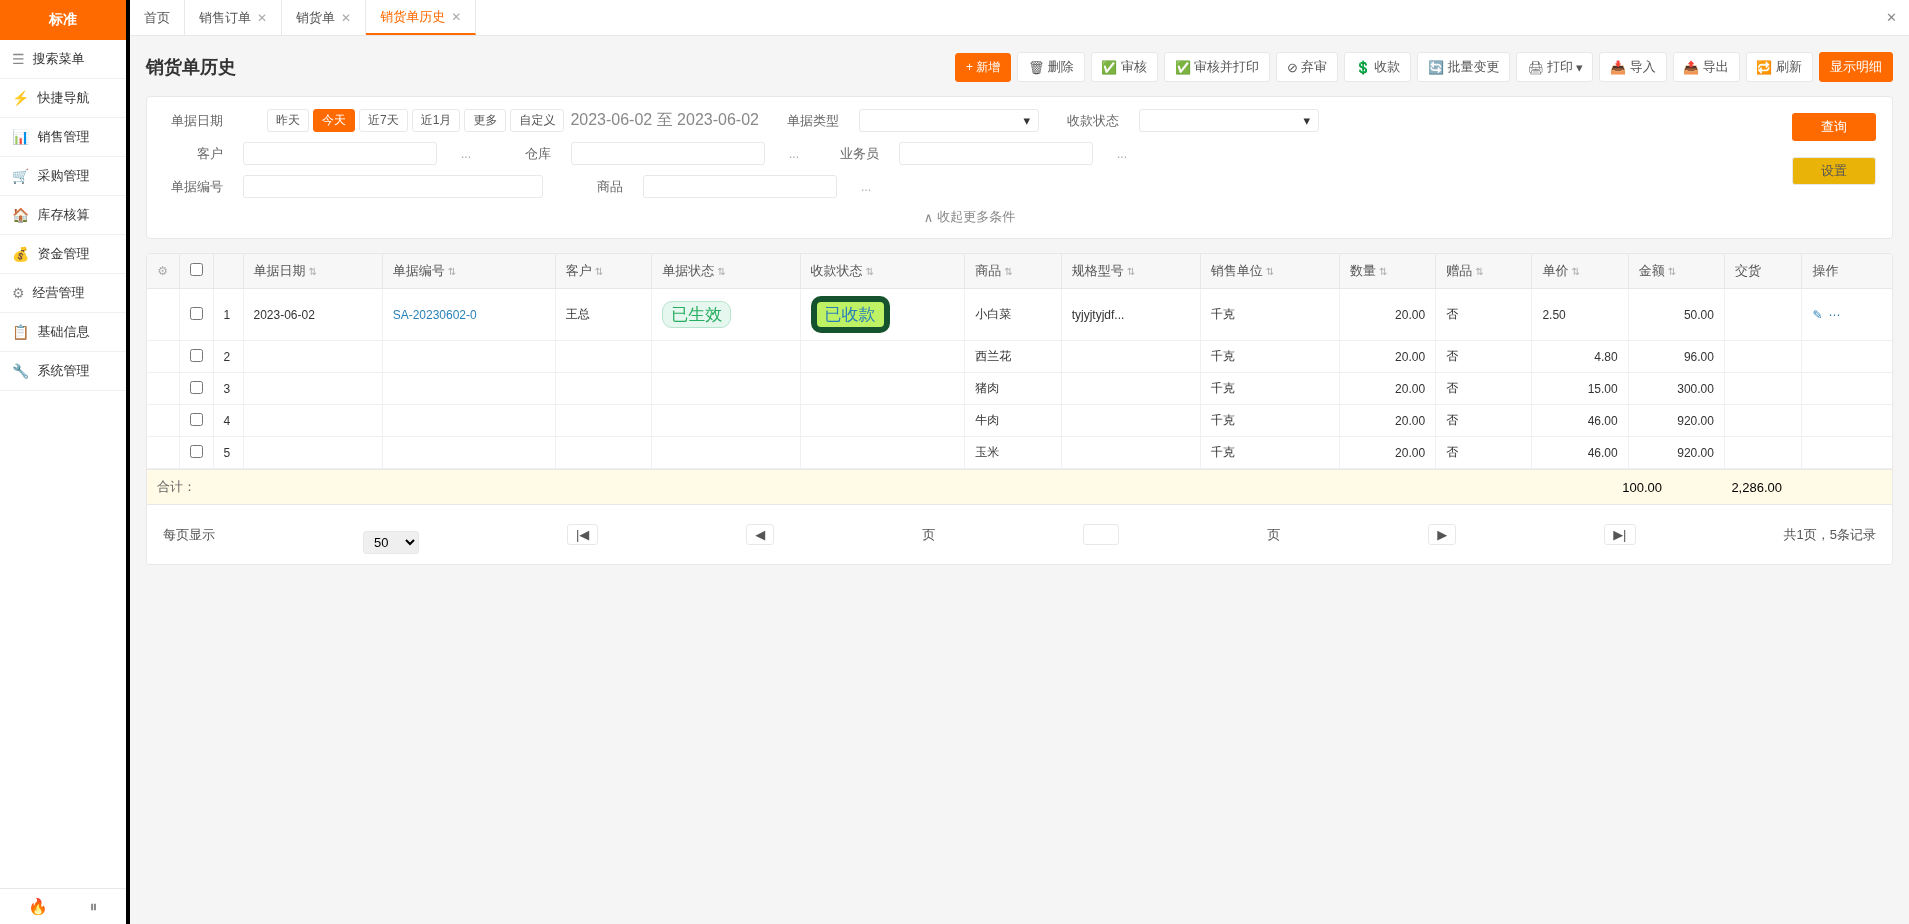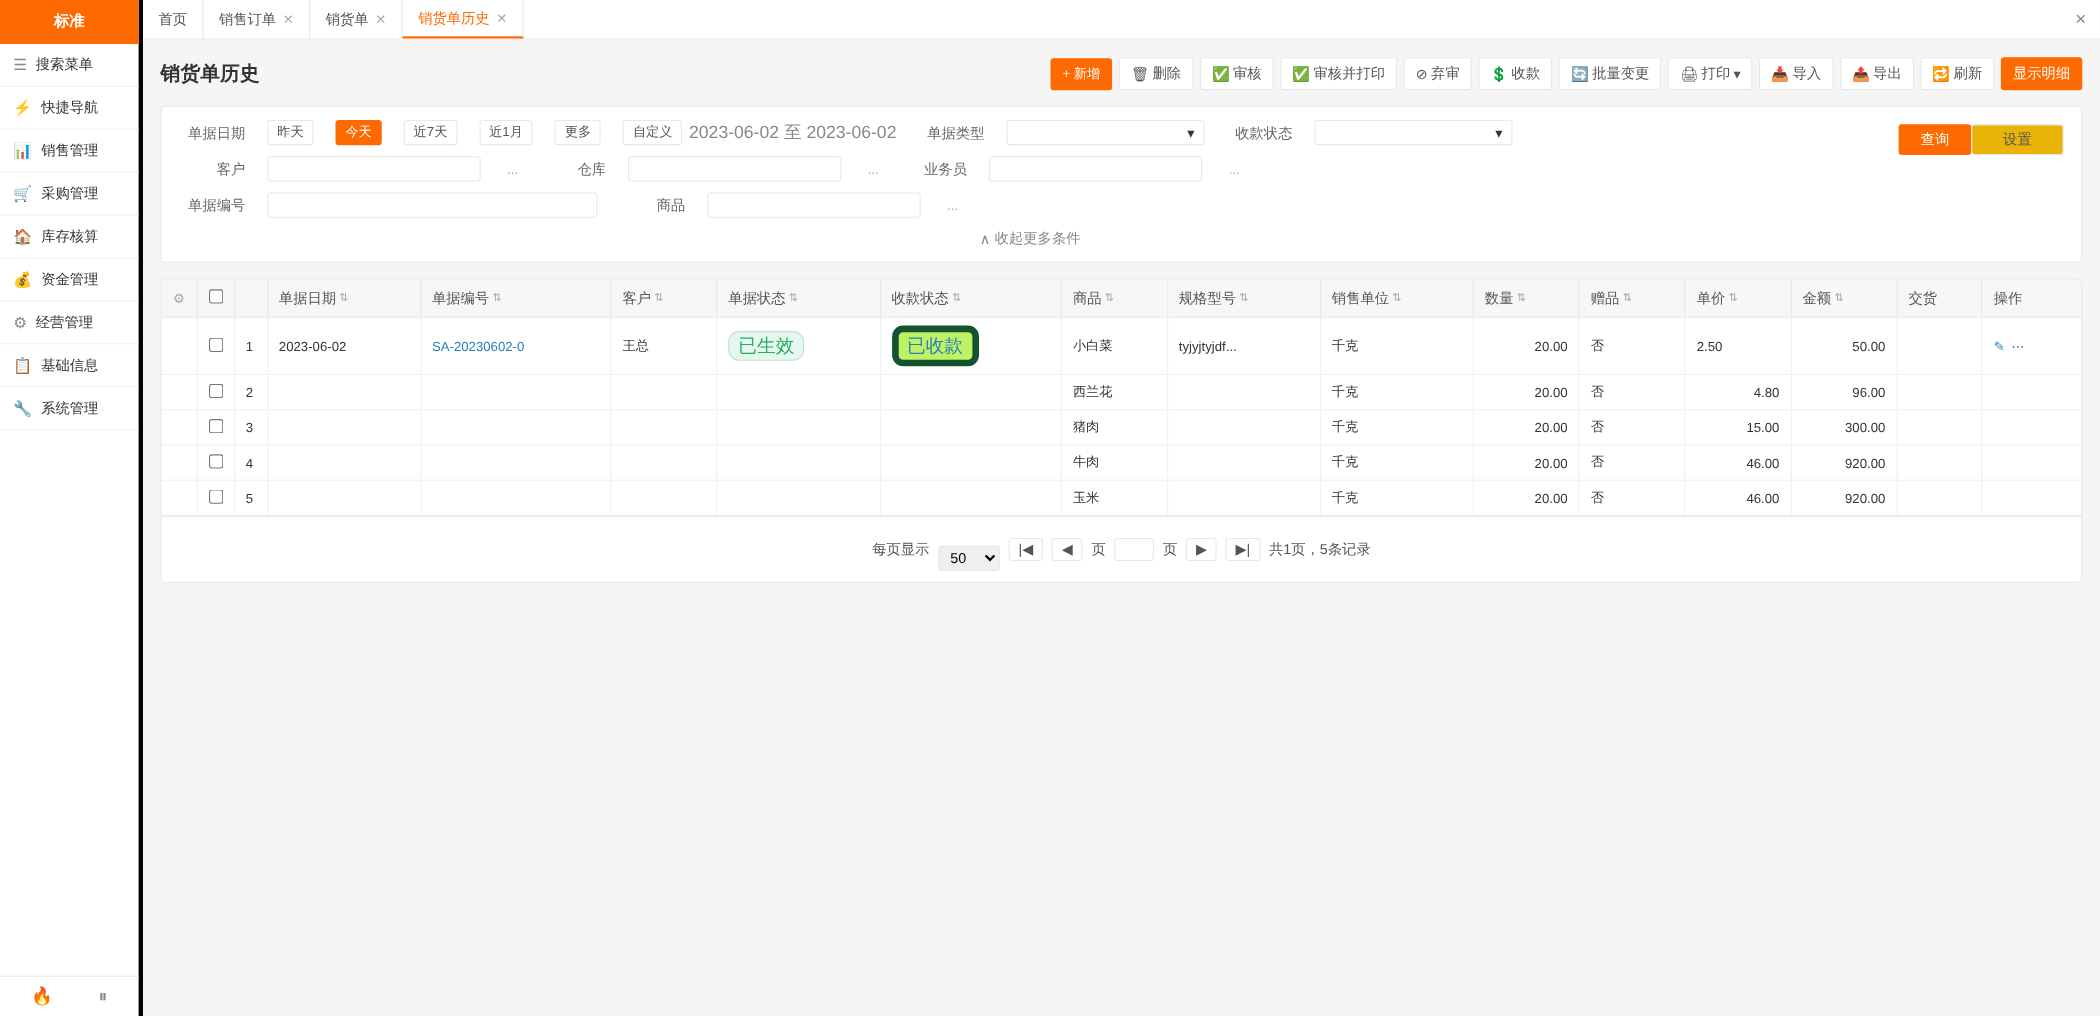--- a/index.html
+++ b/index.html
@@ -116,21 +116,21 @@
       background: #fff;
       border: 1px solid #e8e8e8;
       border-radius: 4px;
       padding: 12px 16px;
       margin-bottom: 14px;
     }
     .filter-row { display: flex; align-items: center; gap: 20px; margin-bottom: 10px; }
     .filter-row:last-child { margin-bottom: 0; }
     .filter-label { color: #666; min-width: 60px; text-align: right; }
     .filter-value { display: flex; align-items: center; gap: 6px; }
-    .date-btns { display: flex; gap: 20px; align-items: flex-end; }
+    .date-btns { display: flex; gap: 4px; align-items: flex-end; margin-left: 24px; }
     .date-btn {
       padding: 2px 8px;
       border: 1px solid #e8e8e8;
       background: #fff;
       border-radius: 3px;
       cursor: pointer;
       color: #555;
       font-size: 12px;
     }
     .date-btn.active { background: #ff6a00; color: #fff; border-color: #ff6a00; }
@@ -238,21 +238,21 @@
       display: flex;
       align-items: center;
       font-size: 13px;
     }
     .footer-label { color: #666; min-width: 50px; }
 
     
     .pagination {
       display: flex;
       align-items: center;
-      justify-content: center;
+      justify-content: space-between;
       padding: 10px 16px;
       gap: 8px;
       background: #fff;
       border-top: 1px solid #e8e8e8;
       font-size: 13px;
       color: #555;
     }
     .page-size-select {
       border: 1px solid #e8e8e8;
       border-radius: 3px;
@@ -461,21 +461,21 @@
             <input class="filter-input" value="" style="">
             <span class="ellipsis">...</span>
           </div>
 
           <div class="filter-more-btn">
             <span>∧</span>
             <span>收起更多条件</span>
           </div>
         </div>
 
-        <div style="display:flex;flex-direction:row;gap:0;padding-left:16px;margin-top:4px;">
+        <div style="display:flex;flex-direction:column;gap:16px;padding-left:16px;margin-top:4px;">
           <button class="query-btn">查询</button>
           <button class="set-btn">设置</button>
         </div>
       </div>
     </div>
 
     <div class="table-container">
       <div class="table-scroll">
         <table>
           <thead>
@@ -656,20 +656,30 @@
     <td>否</td>
     <td style="text-align:right;">46.00</td>
     <td style="text-align:right;">920.00</td>
     <td></td>
     <td></td>
   </tr>
             </tbody>
         </table>
       </div>
 
+      <div class="table-footer">
+        <span class="footer-label">合计：</span>
+        <div style="flex:1;display:flex;justify-content:flex-end;padding-right:20px;">
+          <span>100.00</span>
+        </div>
+        <div style="min-width:120px;text-align:right;padding-right:20px;">
+          <span>2,286.00</span>
+        </div>
+        <div style="min-width:80px;"></div>
+      </div>
 
       <div class="pagination">
         <span>每页显示</span>
         <select class="page-size-select">
           <option>50</option>
           <option>100</option>
           <option>200</option>
         </select>
         <button class="page-nav-btn">|◀</button>
         <button class="page-nav-btn">◀</button>

